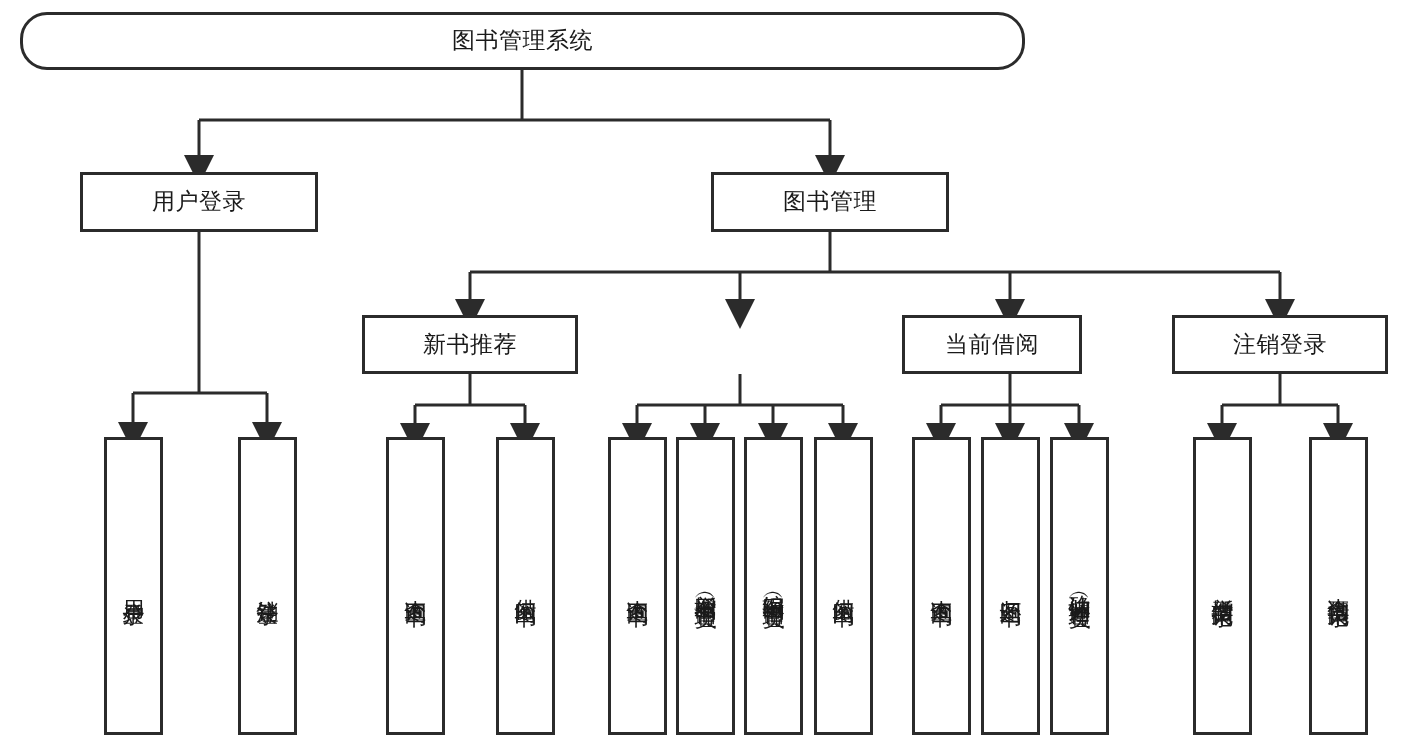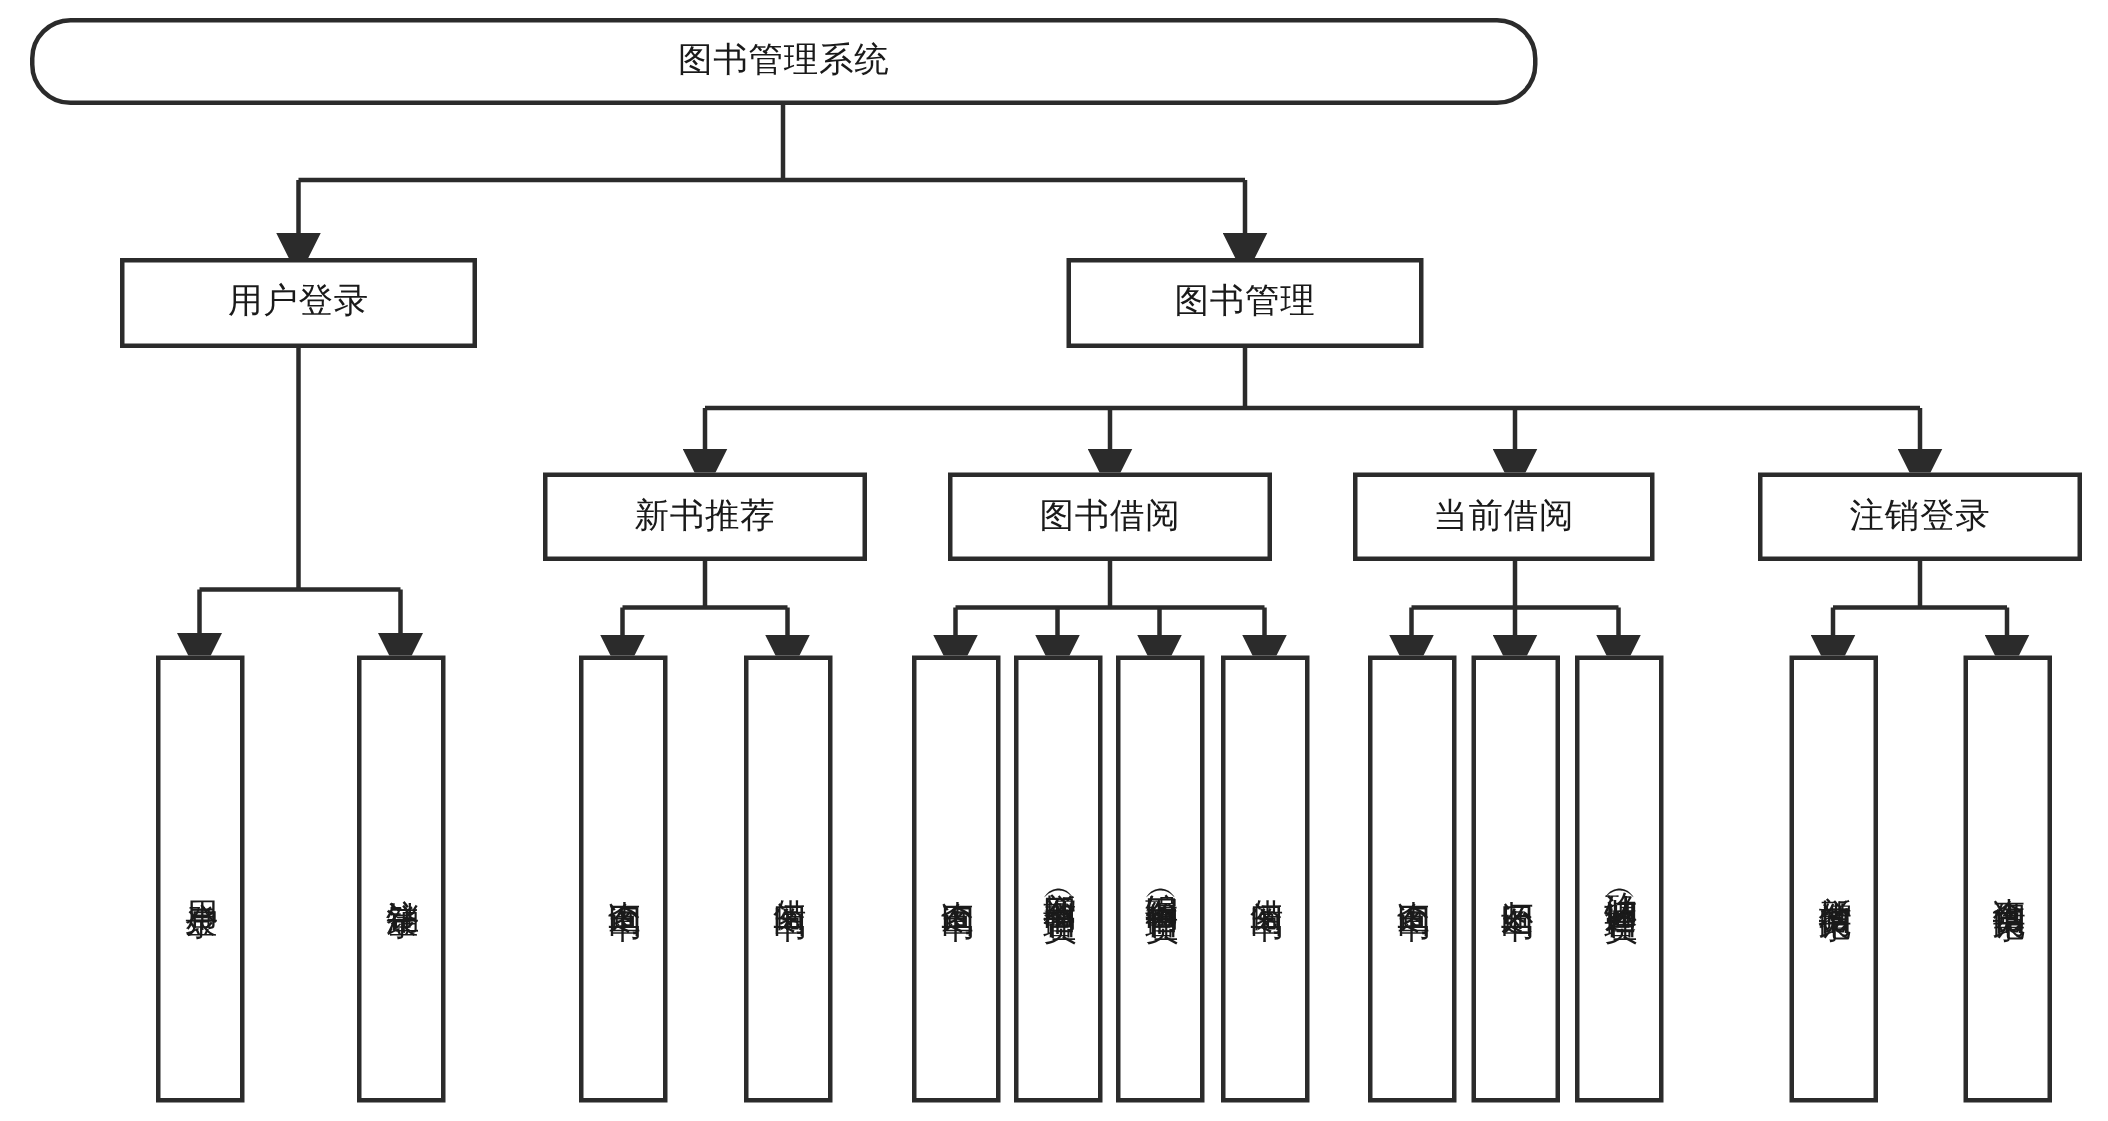--- a/index.html
+++ b/index.html
@@ -136,24 +136,21 @@
   <div class="node horizontal" style="left:80px; top:172px; width:238px; height:60px;">
     <span>用户登录</span>
   </div>
   <div class="node horizontal" style="left:362px; top:315px; width:216px; height:59px;">
     <span>新书推荐</span>
   </div>
 
   <div class="node horizontal" style="left:711px; top:172px; width:238px; height:60px;">
     <span>图书管理</span>
   </div>
-  <div class="node horizontal" style="left:632px; top:315px; width:216px; height:59px;">
-    <span>图书借阅</span>
-  </div>
-  <div class="node horizontal" style="left:902px; top:315px; width:201px; height:59px;">
+  <div class="node horizontal" style="left:902px; top:315px; width:180px; height:59px;">
     <span>当前借阅</span>
   </div>
   <div class="node horizontal" style="left:1172px; top:315px; width:216px; height:59px;">
     <span>注销登录</span>
   </div>
 
   <div class="node vertical" style="left:104px; top:437px; width:59px; height:298px;">
     <span class="vlabel">用户登录</span>
   </div>
   <div class="node vertical" style="left:238px; top:437px; width:59px; height:298px;">

